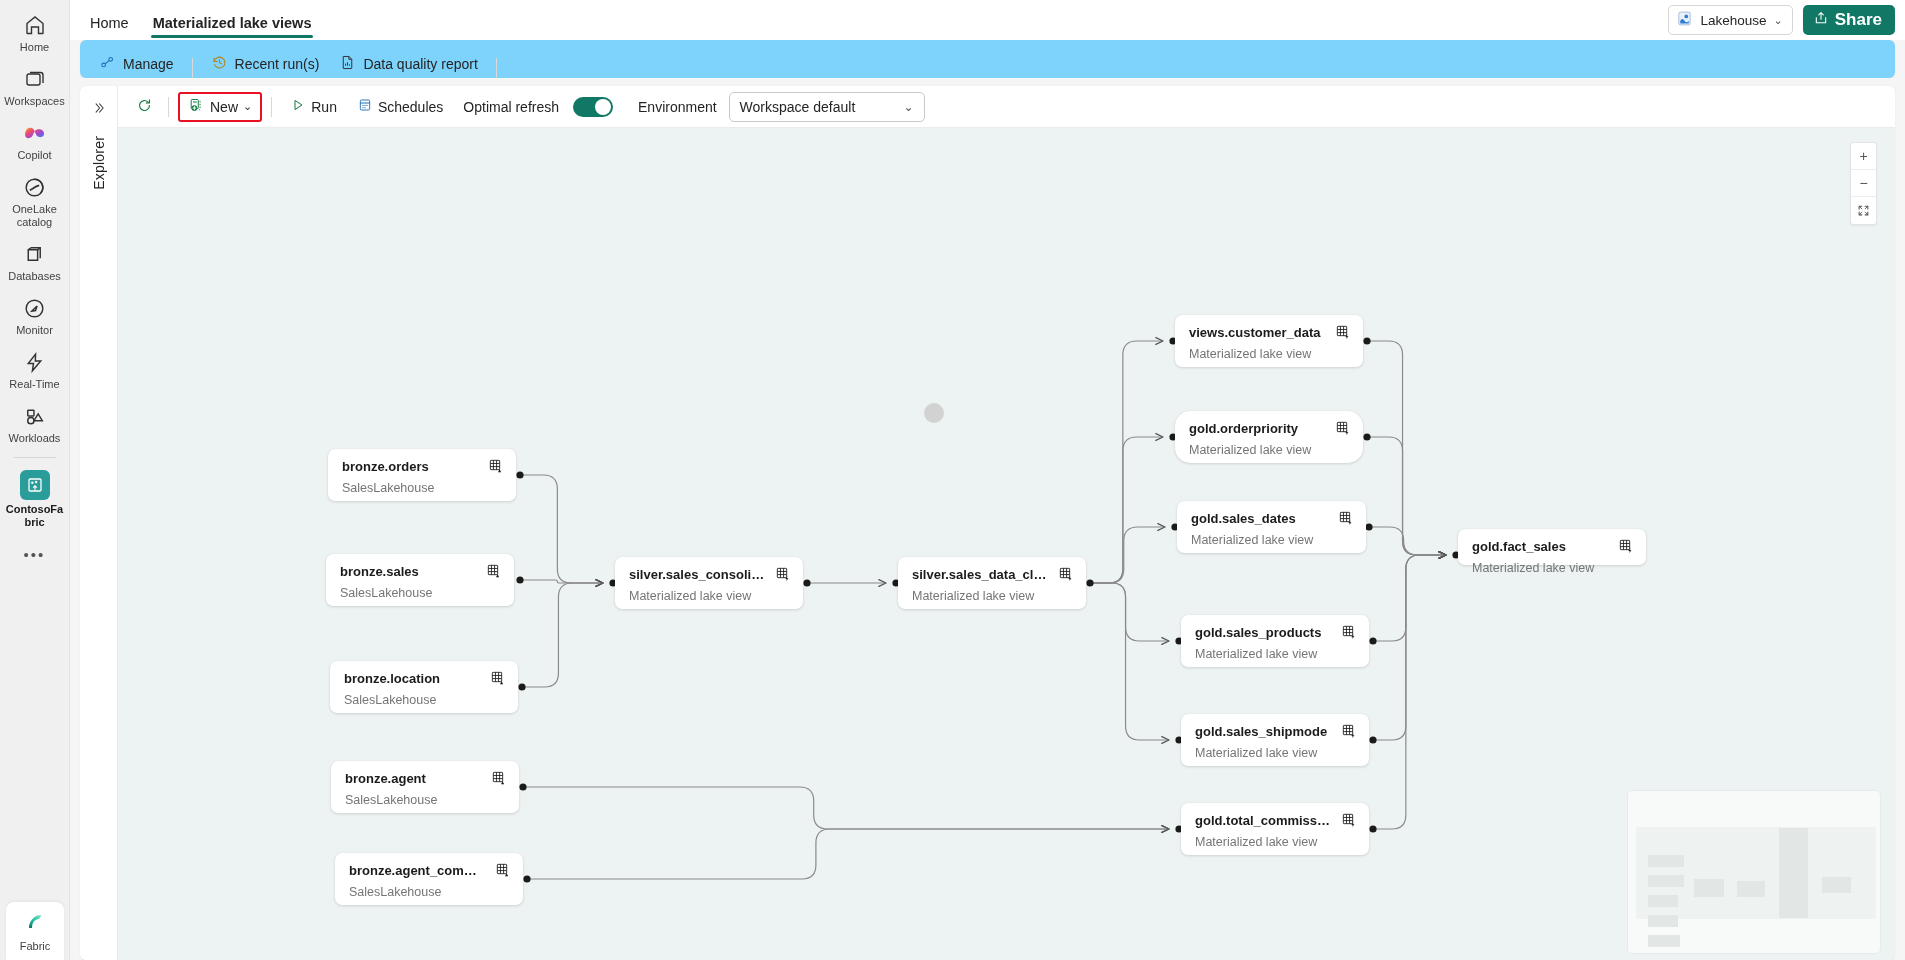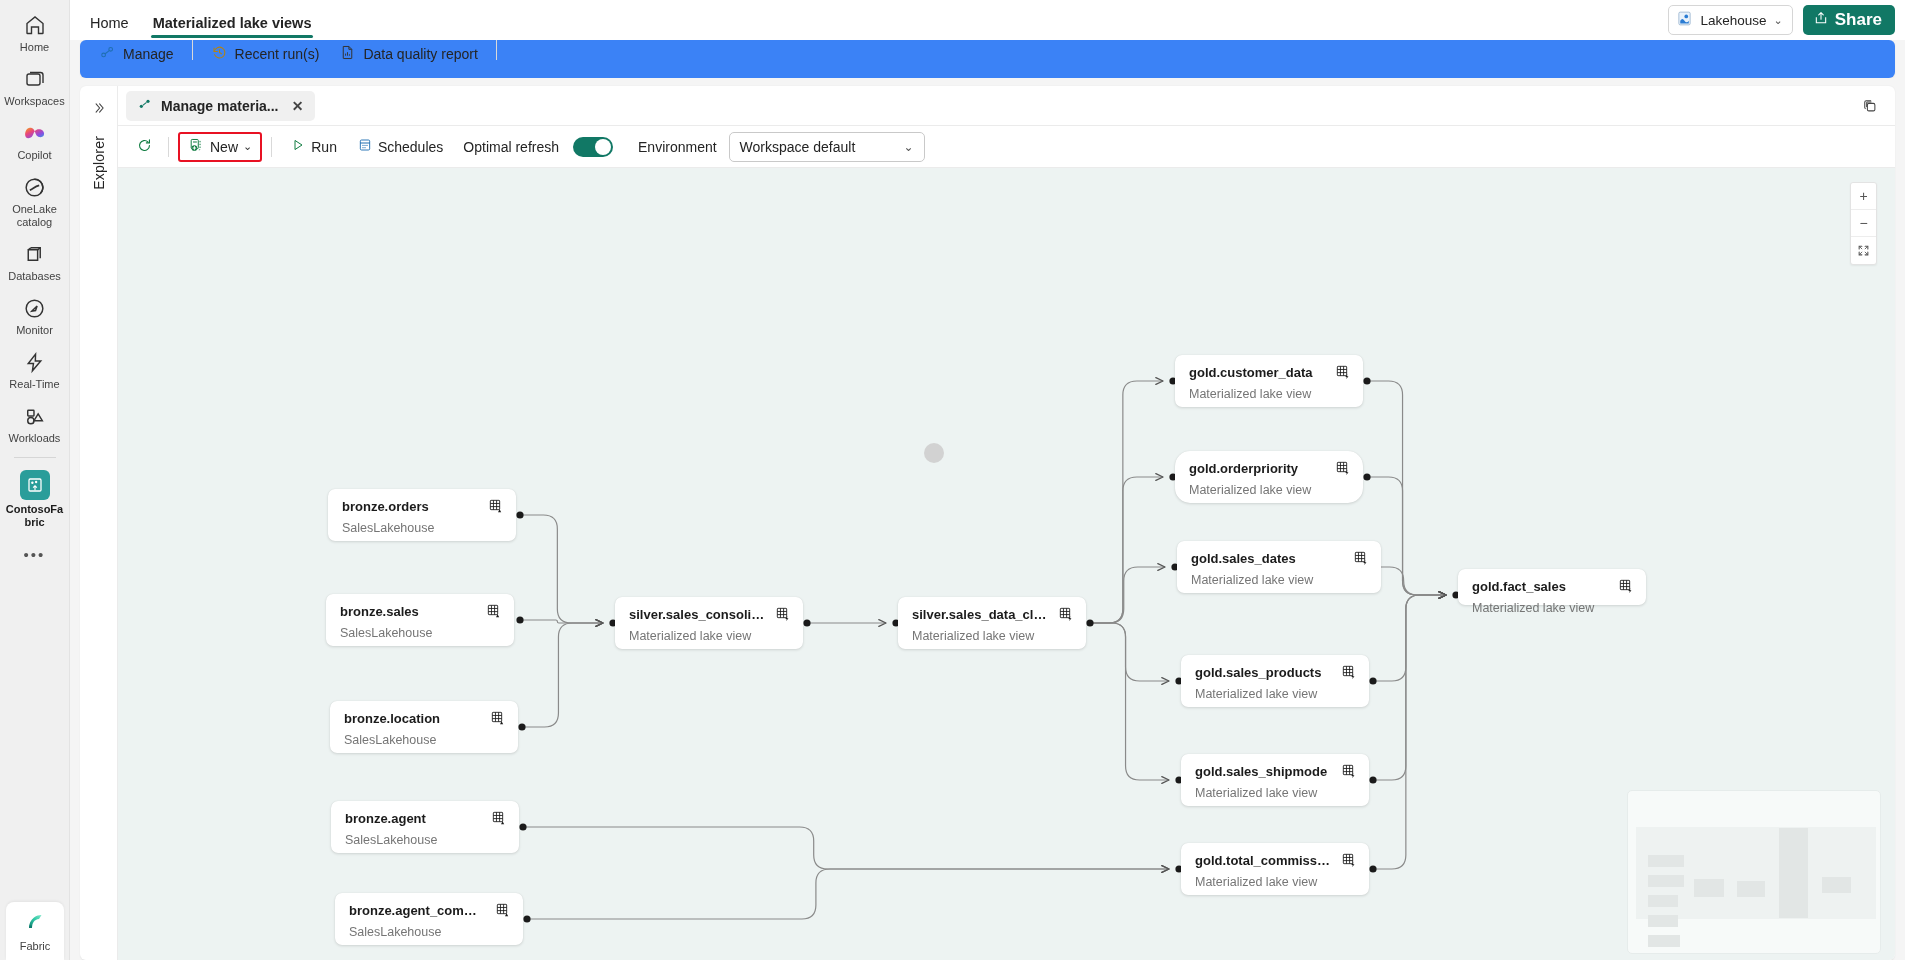--- a/index.html
+++ b/index.html
@@ -76,22 +76,22 @@
   }
   .share-btn {
     height: 30px; display: flex; align-items: center; gap: 6px;
     background: var(--accent); color: #fff; border-radius: 5px;
     padding: 0 13px 0 10px; font-size: 17px; cursor: pointer; font-weight:600;
   }
 
   
   #ribbon-wrap { padding: 0 10px; background: #f5f5f5; }
   #ribbon {
-    height: 38px; background: #3b82f6; border-radius: 6px;
-    display: flex; align-items: flex-start; padding: 0 10px; gap: 2px;
+    height: 38px; background: #7dd3fc; border-radius: 6px;
+    display: flex; align-items: flex-end; padding: 0 10px; gap: 2px;
     box-shadow: 0 0.5px 1.5px rgba(0,0,0,0.07);
   }
   .ribbon-btn {
     display: flex; align-items: center; gap: 7px; height: 28px;
     padding: 0 9px; border-radius: 4px; cursor: pointer; font-size: 14px; color:#242424;
   }
   .ribbon-divider { width: 1px; height: 20px; background: #d9d9d9; margin: 0 7px; }
 
   
   #editor-wrap { flex: 1 1 auto; padding: 8px 10px 0 10px; background:#f5f5f5; min-height:0; }
@@ -415,42 +415,20 @@
             <svg width="14" height="14" viewBox="0 0 24 24" fill="none" stroke="#444" stroke-width="1.8" stroke-linecap="round">
               <path d="M7 5l6 7-6 7"></path>
                 <path d="M13 5l6 7-6 7"></path>
             </svg>
           </div>
           <div id="explorer-vert">Explorer</div>
         </div>
 
         <div id="editor-main">
 
-          <div id="tabstrip">
-            <div class="doc-tab">
-              <span>
-                <svg width="16" height="16" viewBox="0 0 24 24" fill="none" stroke="#117865" stroke-width="1.6">
-                  <circle cx="6.5" cy="15.5" r="2.4" fill="#117865" stroke="none"></circle>
-                  <circle cx="16.5" cy="8" r="2.4" fill="#117865" stroke="none"></circle>
-                  <path d="M8.7 14 14.3 9.6"></path>
-                </svg>
-              </span>
-              <span>Manage materia...</span>
-              <span class="tab-close">✕</span>
-            </div>
-            <div id="tabstrip-right">
-              <div class="icon-btn">
-                <svg width="18" height="18" viewBox="0 0 24 24" fill="none" stroke="#444" stroke-width="1.4">
-                  <rect x="8.5" y="8.5" width="10" height="10" rx="2"></rect>
-                  <path d="M6.2 15.5A1.7 1.7 0 0 1 5 13.9V7a2 2 0 0 1 2-2h6.5"></path>
-                  <path d="M7.6 13.2V7.6a1 1 0 0 1 1-1h5.3"></path>
-                </svg>
-              </div>
-            </div>
-          </div>
 
           <div id="cmdbar">
             <div class="cmd-btn" style="padding:0 6px;">
               <span>
                 <svg width="17" height="17" viewBox="0 0 24 24" fill="none" stroke="#107c41" stroke-width="1.6" stroke-linecap="round">
                   <path d="M19 12a7 7 0 1 1-2.2-5.1"></path>
                   <path d="M19 4v4.3h-4.3"></path>
                 </svg>
               </span>
             </div>
@@ -637,41 +615,41 @@
                     <div class="node-icon"><svg width="16" height="16" viewBox="0 0 24 24" fill="none" stroke="#1b1b1b" stroke-width="1.3">
                         <rect x="3.5" y="3.5" width="14" height="14" rx="1"></rect>
                         <path d="M3.5 8.2h14M3.5 12.9h14M8.2 3.5v14M12.9 3.5v14"></path>
                         <path d="M18.6 15.2 15.4 19.6h2.1l-.5 3 3.2-4.4h-2.1z" fill="#1b1b1b" stroke="none"></path>
                       </svg></div>
                   </div>
                   <div class="node-sub">Materialized lake view</div>
                 </div>
                 <div class="node" style="left: 1057px; top: 187px; width: 188px; height: 52px;">
                   <div class="node-top">
-                    <div class="node-title">gold.customer_data</div>
+                    <div class="node-title">views.customer_data</div>
                     <div class="node-icon"><svg width="16" height="16" viewBox="0 0 24 24" fill="none" stroke="#1b1b1b" stroke-width="1.3">
                         <rect x="3.5" y="3.5" width="14" height="14" rx="1"></rect>
                         <path d="M3.5 8.2h14M3.5 12.9h14M8.2 3.5v14M12.9 3.5v14"></path>
                         <path d="M18.6 15.2 15.4 19.6h2.1l-.5 3 3.2-4.4h-2.1z" fill="#1b1b1b" stroke="none"></path>
                       </svg></div>
                   </div>
                   <div class="node-sub">Materialized lake view</div>
                 </div>
                 <div class="node" style="left: 1057px; top: 283px; width: 188px; height: 52px; border-radius: 15px;">
                   <div class="node-top">
                     <div class="node-title">gold.orderpriority</div>
                     <div class="node-icon"><svg width="16" height="16" viewBox="0 0 24 24" fill="none" stroke="#1b1b1b" stroke-width="1.3">
                         <rect x="3.5" y="3.5" width="14" height="14" rx="1"></rect>
                         <path d="M3.5 8.2h14M3.5 12.9h14M8.2 3.5v14M12.9 3.5v14"></path>
                         <path d="M18.6 15.2 15.4 19.6h2.1l-.5 3 3.2-4.4h-2.1z" fill="#1b1b1b" stroke="none"></path>
                       </svg></div>
                   </div>
                   <div class="node-sub">Materialized lake view</div>
                 </div>
-                <div class="node" style="left: 1059px; top: 373px; width: 204px; height: 52px;">
+                <div class="node" style="left: 1059px; top: 373px; width: 189px; height: 52px;">
                   <div class="node-top">
                     <div class="node-title">gold.sales_dates</div>
                     <div class="node-icon"><svg width="16" height="16" viewBox="0 0 24 24" fill="none" stroke="#1b1b1b" stroke-width="1.3">
                         <rect x="3.5" y="3.5" width="14" height="14" rx="1"></rect>
                         <path d="M3.5 8.2h14M3.5 12.9h14M8.2 3.5v14M12.9 3.5v14"></path>
                         <path d="M18.6 15.2 15.4 19.6h2.1l-.5 3 3.2-4.4h-2.1z" fill="#1b1b1b" stroke="none"></path>
                       </svg></div>
                   </div>
                   <div class="node-sub">Materialized lake view</div>
                 </div>

